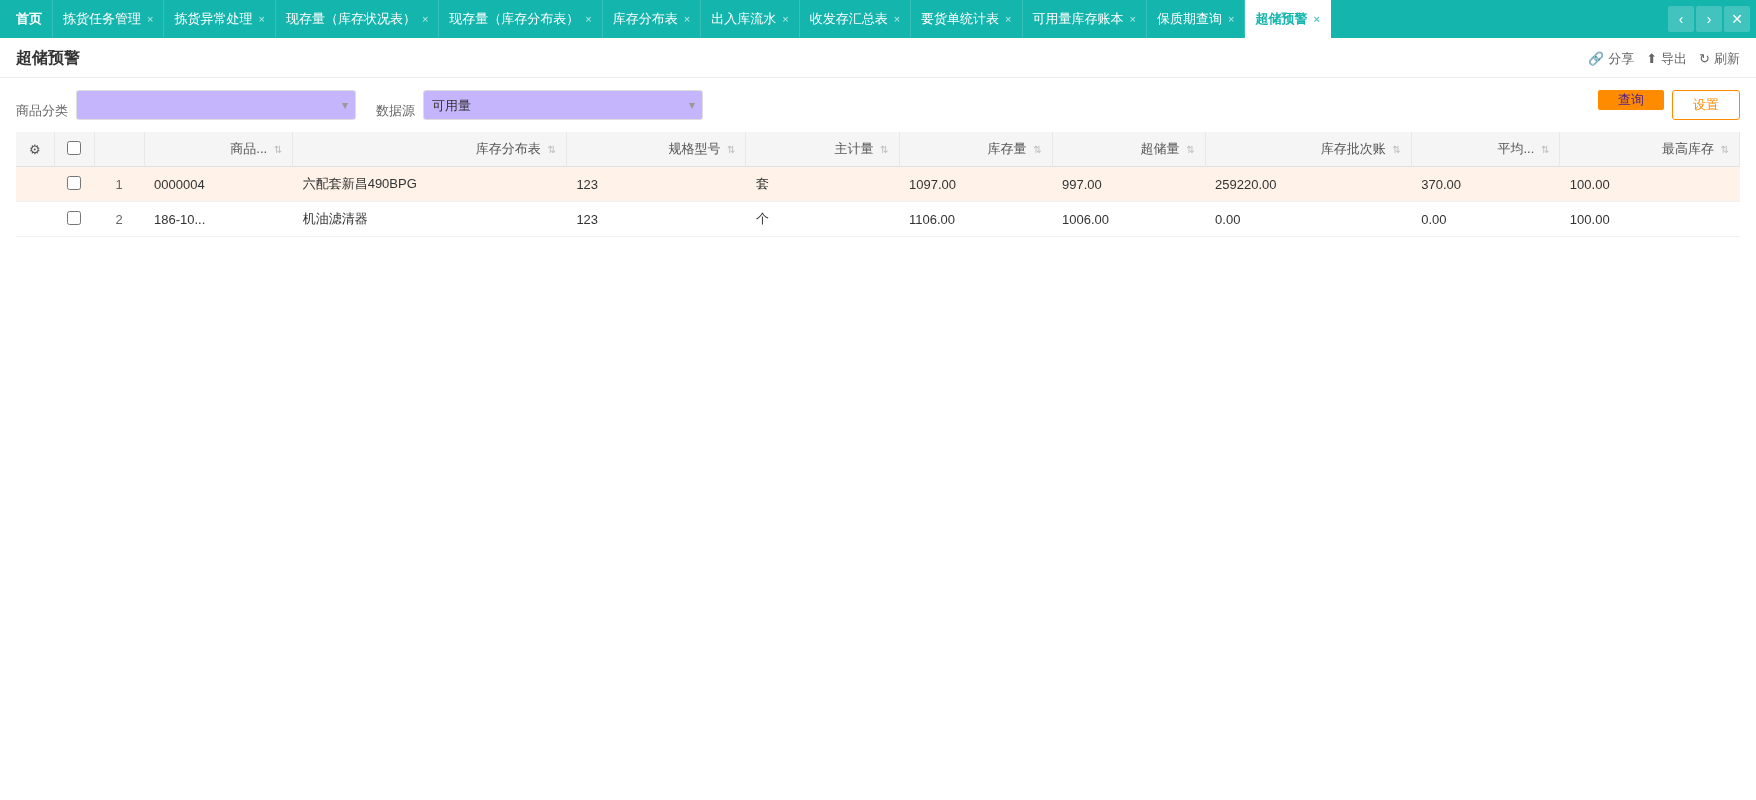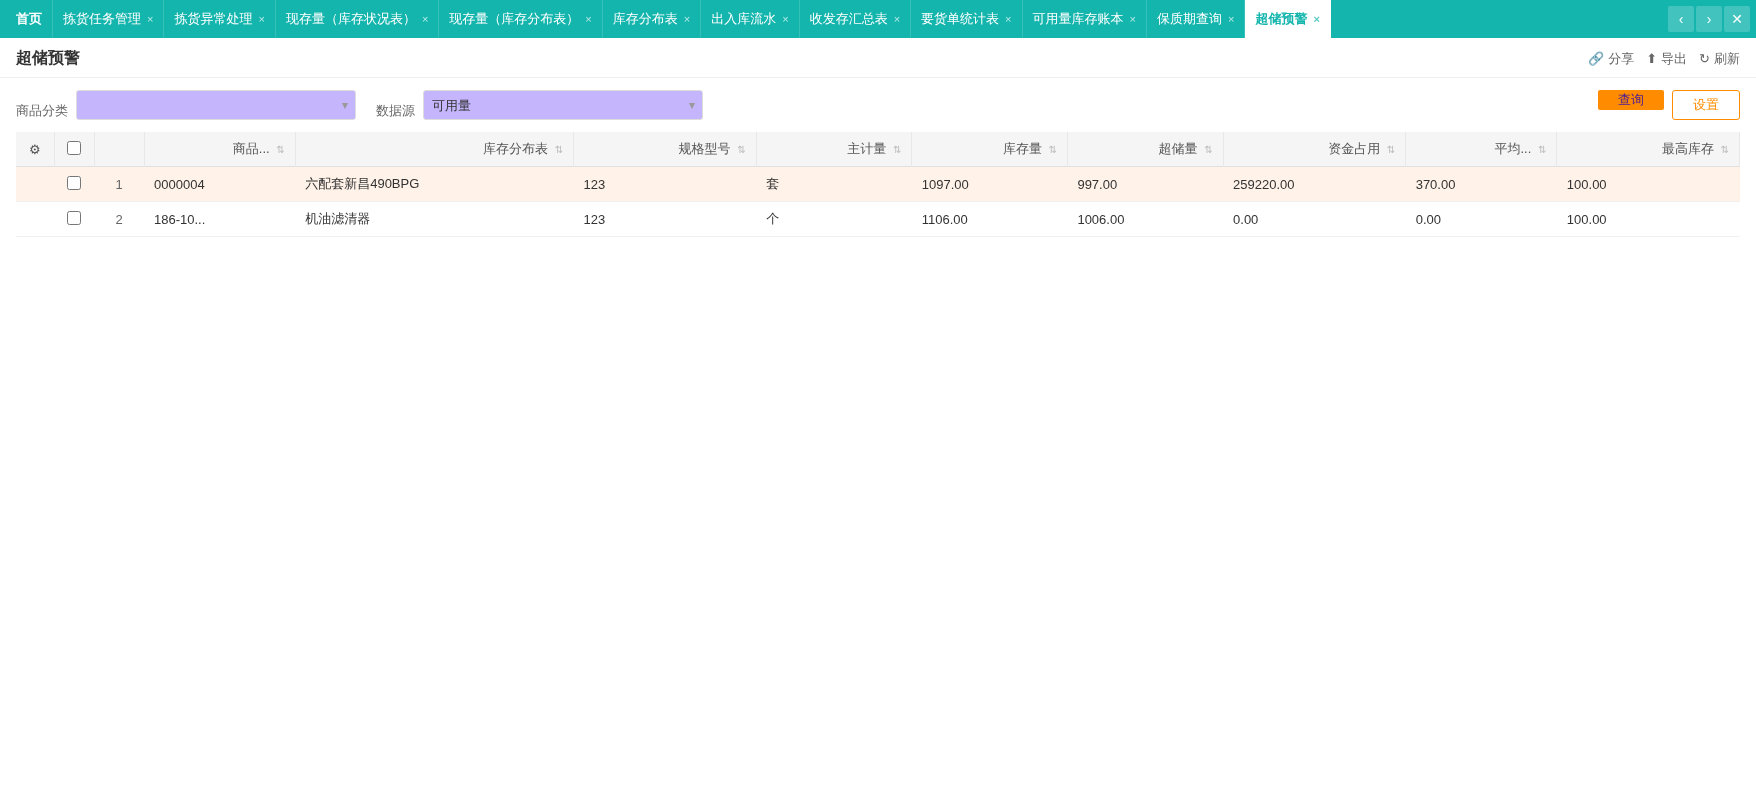--- a/index.html
+++ b/index.html
@@ -323,21 +323,21 @@
         </th>
         <th>
           <span>库存量</span>
           <span class="sort-icon">⇅</span>
         </th>
         <th>
           <span>超储量</span>
           <span class="sort-icon">⇅</span>
         </th>
         <th>
-          <span>资金占用</span>
+          <span>库存批次账</span>
           <span class="sort-icon">⇅</span>
         </th>
         <th>
           <span>平均...</span>
           <span class="sort-icon">⇅</span>
         </th>
         <th>
           <span>最高库存</span>
           <span class="sort-icon">⇅</span>
         </th>

